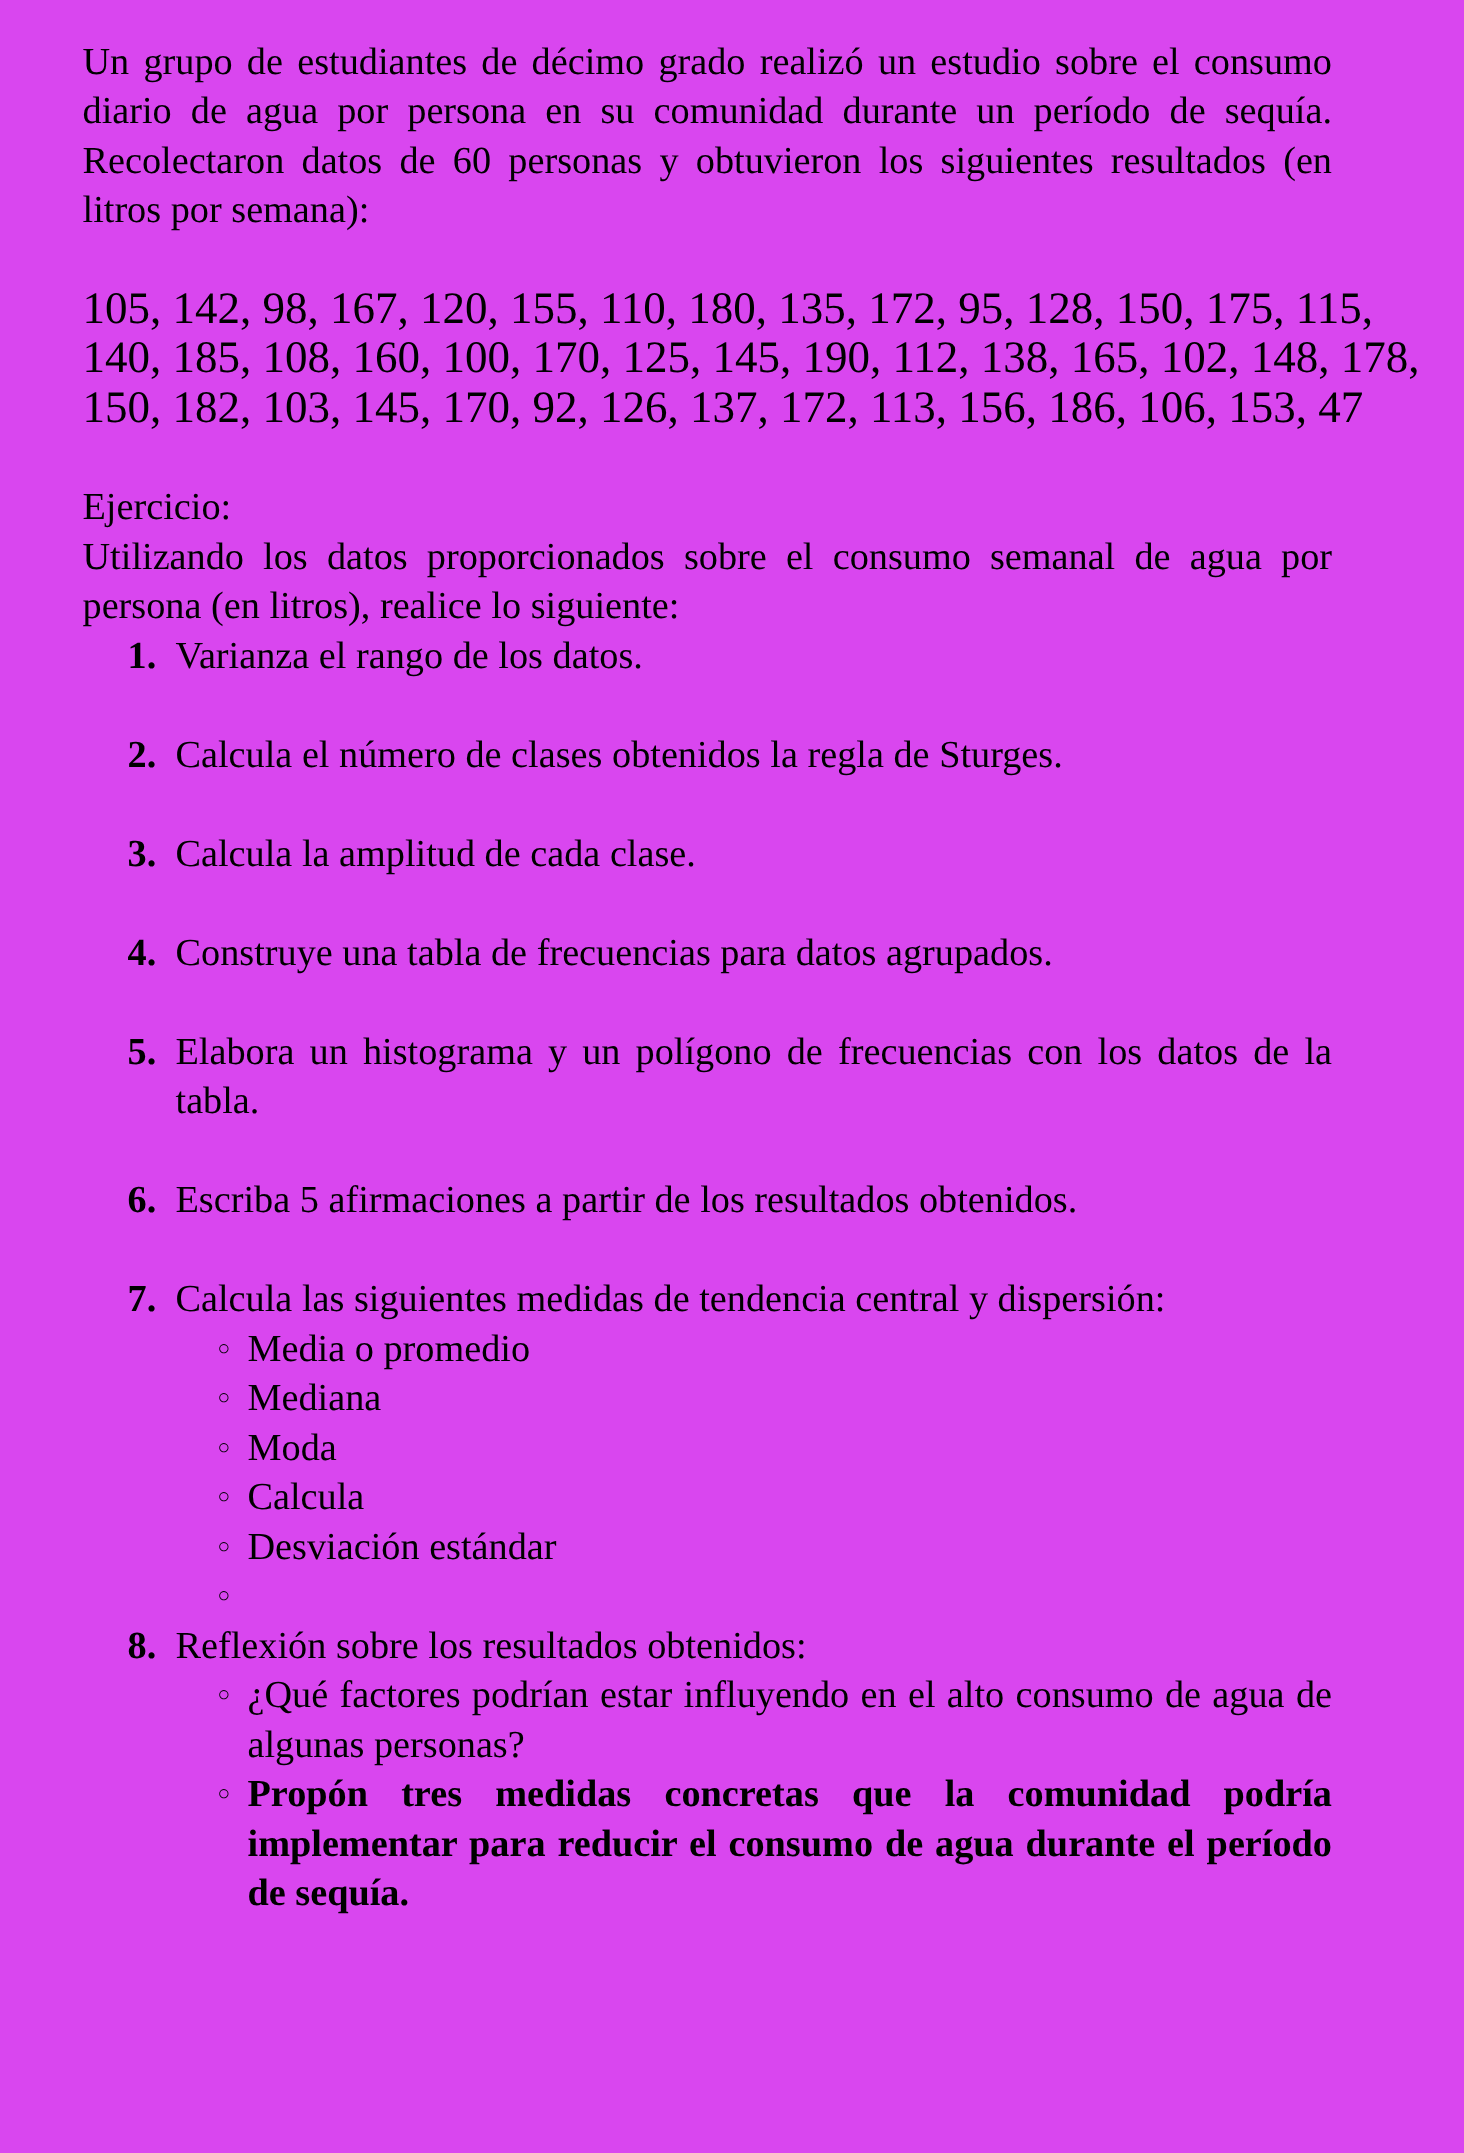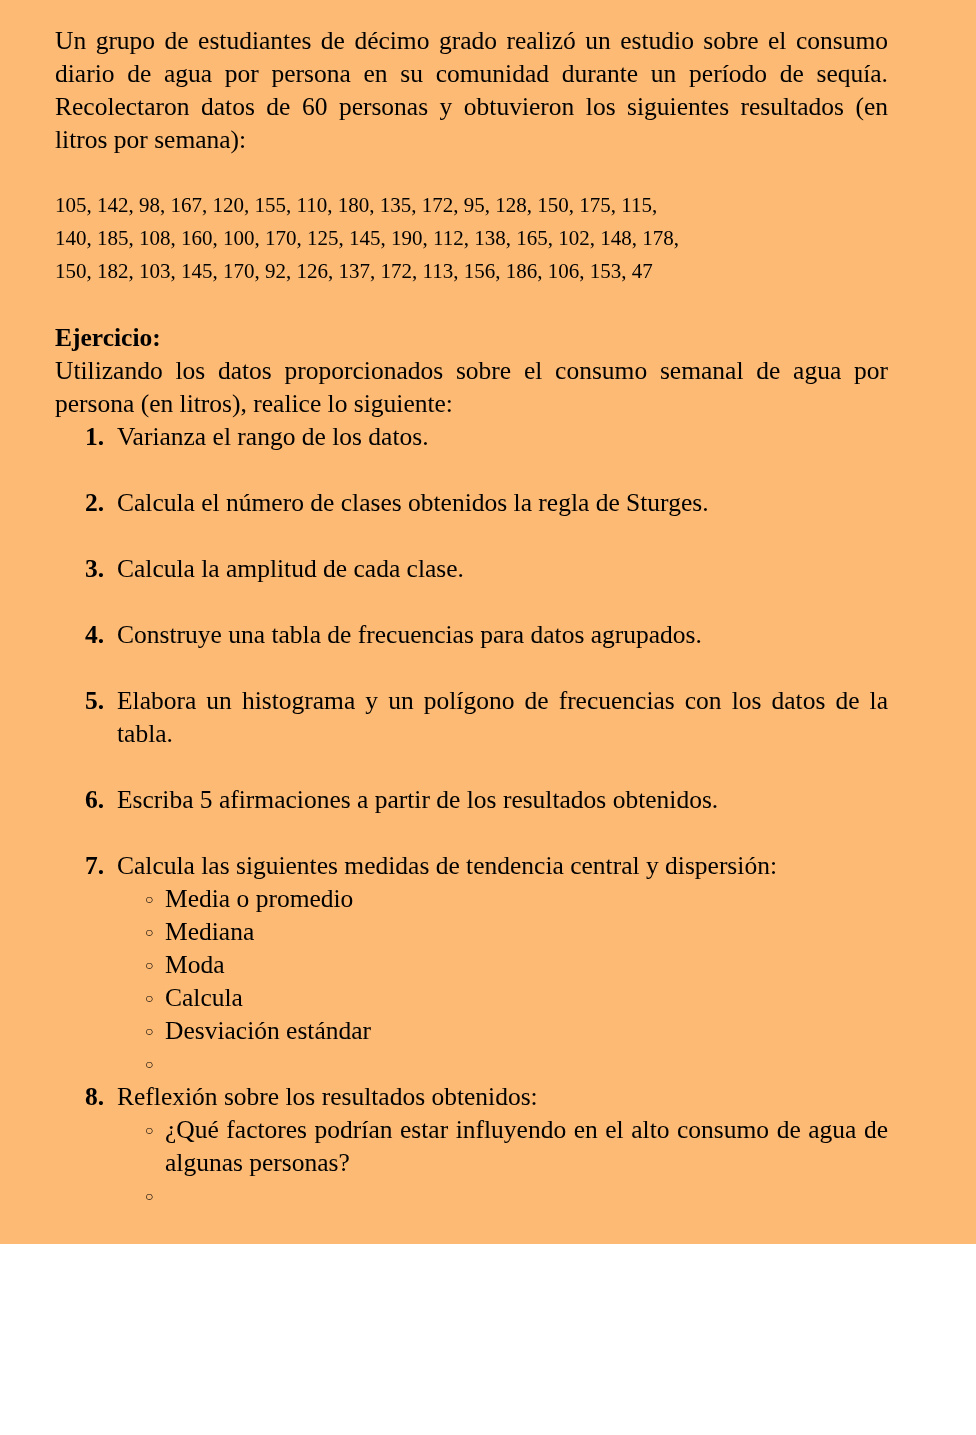--- a/index.html
+++ b/index.html
@@ -10,50 +10,50 @@
   body {
     width: 976px;
     height: 1435px;
     font-family: "Liberation Serif", "DejaVu Serif", serif;
     color: #000000;
     overflow: hidden;
   }
   .page {
     position: relative;
     width: 976px;
-    height: 1244px;
-    background: #fdba74;
+    height: 1435px;
+    background: #d946ef;
     box-sizing: border-box;
     padding: 24px 88px 0 55px;
   }
 
   
   .para {
     font-size: 25.5px;
     line-height: 33px;
     text-align: justify;
     text-justify: inter-word;
     margin: 0;
     hyphens: none;
   }
 
   .data-block {
-    font-size: 21px;
+    font-size: 30px;
     line-height: 33px;
     margin: 0;
     text-align: left;
   }
   .data-line { white-space: nowrap; }
 
   .spacer-line { height: 33px; }
 
   .section-title {
     font-size: 25.5px;
     line-height: 33px;
-    font-weight: bold;
+    font-weight: normal;
     margin: 0;
   }
 
   
   .num-list {
     margin: 0;
     padding: 0;
     list-style: none;
   }
   .num-item {
@@ -195,16 +195,17 @@
     </li>
   </ul>
 
   <ul class="sub-list">
     <li class="sub-item justified">
       <span class="sub-marker">○</span>
       <span>¿Qué factores podrían estar influyendo en el alto consumo de agua de algunas personas?</span>
     </li>
     <li class="sub-item justified bold">
       <span class="sub-marker">○</span>
+      <span>Propón tres medidas concretas que la comunidad podría implementar para reducir el consumo de agua durante el período de sequía.</span>
     </li>
   </ul>
 
 </div>
 
 </body></html>

